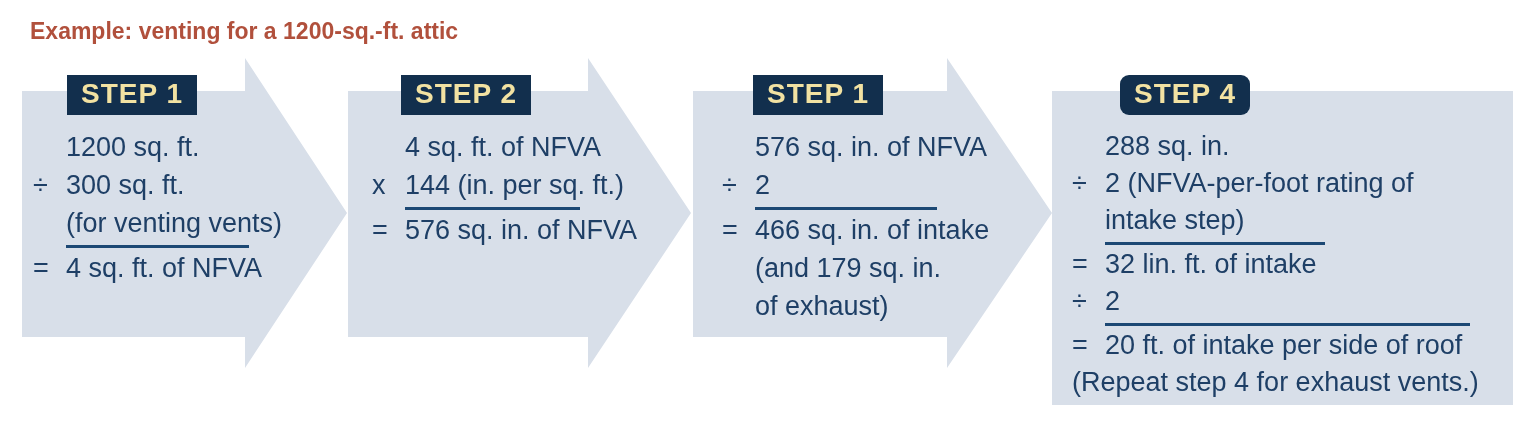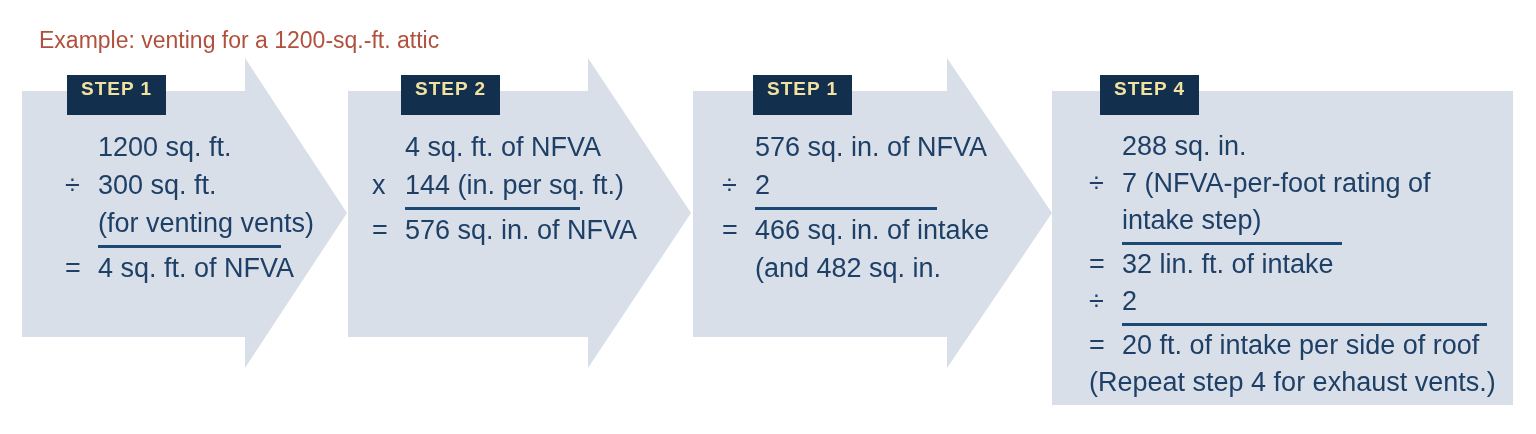--- a/index.html
+++ b/index.html
@@ -1,50 +1,50 @@
 <!DOCTYPE html>
 <html style="--page_bg: #ffffff; --title: #b1503c; --arrow_fill: #d8dfe9; --badge_bg: #122f4d; --badge_text: #f2e2a2; --text: #1e3f66; --rule: #1c4874;"><head>
 <meta charset="utf-8">
 <style>
   html,body { margin:0; padding:0; background:#ffffff; }
   .canvas {
     position:relative; width:1536px; height:434px; background:var(--page_bg,#ffffff);
     font-family:"Liberation Sans", sans-serif; overflow:hidden;
   }
   .title {
-    position:absolute; left:22px; top:10px; margin:17px;
-    font-size:23px; font-weight:normal; color:var(--title,#b1503c);
+    position:absolute; left:22px; top:10px; margin:8px;
+    font-size:23px; font-weight:bold; color:var(--title,#b1503c);
   }
   .step { position:absolute; top:58px; }
   .step1 { left:22px;   width:325px; height:310px; }
   .step2 { left:348px;  width:343px; height:310px; }
   .step3 { left:693px;  width:359px; height:310px; }
   .step4 { left:1052px; width:461px; height:347px; }
 
   .arrow-shape { position:absolute; inset:0; background:var(--arrow_fill,#d8dfe9); }
   .shape1 { clip-path: polygon(0 33px,223px 33px,223px 0,325px 155px,223px 310px,223px 279px,0 279px); }
   .shape2 { clip-path: polygon(0 33px,240px 33px,240px 0,343px 155px,240px 310px,240px 279px,0 279px); }
   .shape3 { clip-path: polygon(0 33px,254px 33px,254px 0,359px 155px,254px 310px,254px 279px,0 279px); }
   .shape4 { top:33px; }
 
   .badge {
-    position:absolute; top:17px; padding:3px 14px 15px;
+    position:absolute; top:17px; padding:3px 14px 5px;
     background:var(--badge_bg,#122f4d); color:var(--badge_text,#f2e2a2);
-    font-size:19px; font-weight:bold; letter-spacing:1px; white-space:nowrap;
+    font-size:28px; font-weight:bold; letter-spacing:1px; white-space:nowrap;
   }
   .step1 .badge { left:45px; }
   .step2 .badge { left:53px; }
   .step3 .badge { left:60px; }
-  .step4 .badge { left:48px; }
+  .step4 .badge { left:68px;border-radius:9px; }
 
   .lines { position:absolute; top:70px; left:0; right:0; }
-  .step1 .lines { padding-left:11px;margin-left:32px; }
+  .step1 .lines { padding-left:11px; }
   .step2 .lines { padding-left:24px; }
   .step3 .lines { padding-left:29px; }
-  .step4 .lines { padding-left:37px; }
+  .step4 .lines { padding-left:20px; }
 
   .line { display:flex; font-size:27px; line-height:38px; color:var(--text,#1e3f66); white-space:nowrap; }
   .step4 .line { line-height:37px; }
   .op  { flex:none; width:33px; }
   .txt { flex:none; }
   .flush .txt { margin-left:0;text-align:center; }
 
   .rule { border-top:3px solid var(--rule,#1c4874); margin:3px 0 1px 33px; }
   .r1  { width:183px; }
   .r2  { width:175px; }
@@ -114,36 +114,40 @@
           <span class="op">÷</span>
           <span class="txt">2</span>
         </div>
       <div class="rule r3"></div>
       <div class="line">
           <span class="op">=</span>
           <span class="txt">466 sq. in. of intake</span>
         </div>
       <div class="line">
           <span class="op"></span>
-          <span class="txt">(and 482 sq. in.</span>
+          <span class="txt">(and 179 sq. in.</span>
+        </div>
+      <div class="line">
+          <span class="op"></span>
+          <span class="txt">of exhaust)</span>
         </div>
     </div>
   </div>
 
   <div class="step step4">
     <div class="arrow-shape shape4"></div>
     <div class="badge">STEP 4</div>
     <div class="lines">
       <div class="line">
           <span class="op"></span>
           <span class="txt">288 sq. in.</span>
         </div>
       <div class="line">
           <span class="op">÷</span>
-          <span class="txt">7 (NFVA-per-foot rating of</span>
+          <span class="txt">2 (NFVA-per-foot rating of</span>
         </div>
       <div class="line">
           <span class="op"></span>
           <span class="txt">intake step)</span>
         </div>
       <div class="rule r4a"></div>
       <div class="line">
           <span class="op">=</span>
           <span class="txt">32 lin. ft. of intake</span>
         </div>

